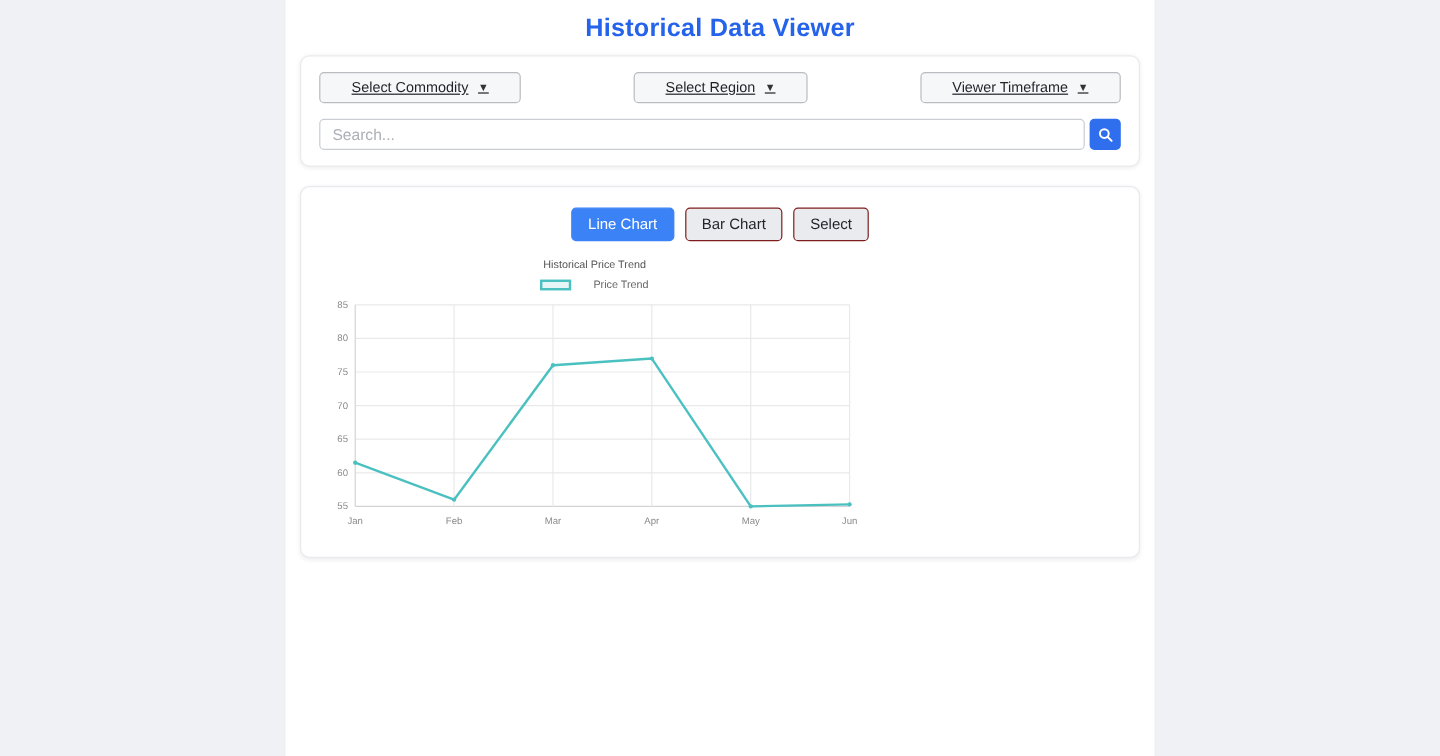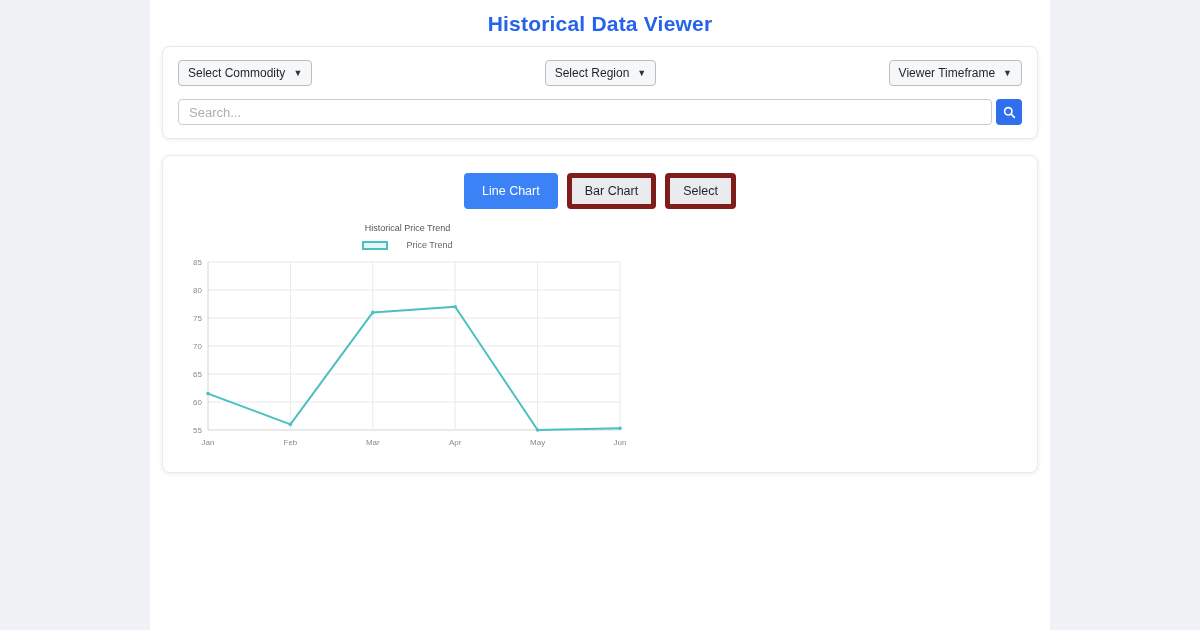--- a/index.html
+++ b/index.html
@@ -2,21 +2,21 @@
 <html><head>
 <meta charset="utf-8">
 <style>
   * { box-sizing: border-box; margin: 0; padding: 0; }
   html, body { height: 100%; }
   body {
     background: #eff1f4;
     font-family: "Liberation Sans", sans-serif;
   }
   .page {
-    width: 900px;
+    width: 724px;
     margin: 0 auto;
     background: #ffffff;
     min-height: 630px;
     padding: 8px 0 40px 0;
   }
   h1.page-title {
     text-align: center;
     color: #2563eb;
     font-size: 21px;
     font-weight: bold;
@@ -38,25 +38,26 @@
     align-items: center;
     margin-bottom: 13px;
   }
   .select-control {
     display: inline-flex;
     align-items: center;
     gap: 8px;
     background: #f6f7f8;
     border: 1px solid #b9bcc0;
     border-radius: 4px;
-    padding: 5px 9px;
+    padding: 5px 26px;
     font-size: 12px;
     color: #1f2328;
     cursor: pointer;
     user-select: none;
+    text-decoration: underline;
   }
   .select-control .chevron {
     font-size: 9px;
     color: #333;
     line-height: 1;
   }
   
   .search-row {
     display: flex;
     align-items: flex-end;
@@ -87,21 +88,21 @@
     justify-content: center;
   }
   
   .tabs-row {
     display: flex;
     justify-content: center;
     gap: 9px;
     margin: 4px 0 14px 0;
   }
   .tab {
-    border: 5px solid #7f1d1d;
+    border: 1px solid #7f1d1d;
     background: #e9ebee;
     color: #1f2328;
     font-size: 12.5px;
     font-family: "Liberation Sans", sans-serif;
     padding: 6px 13px;
     border-radius: 4px;
     cursor: pointer;
   }
   .tab.active {
     background: #3b82f6;

